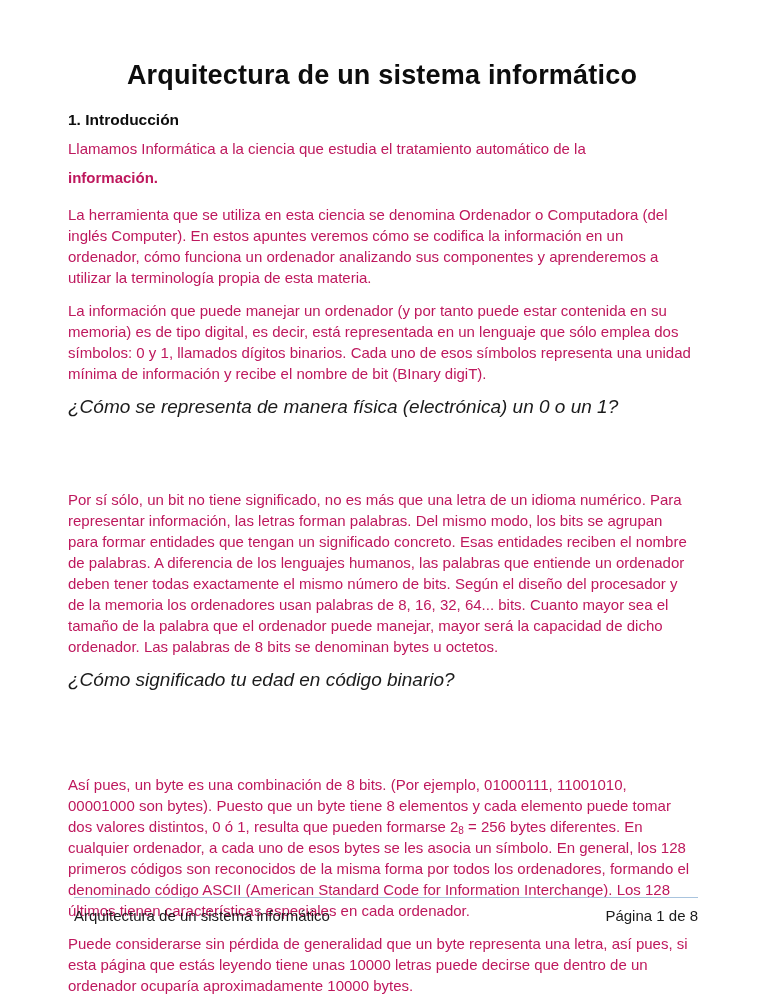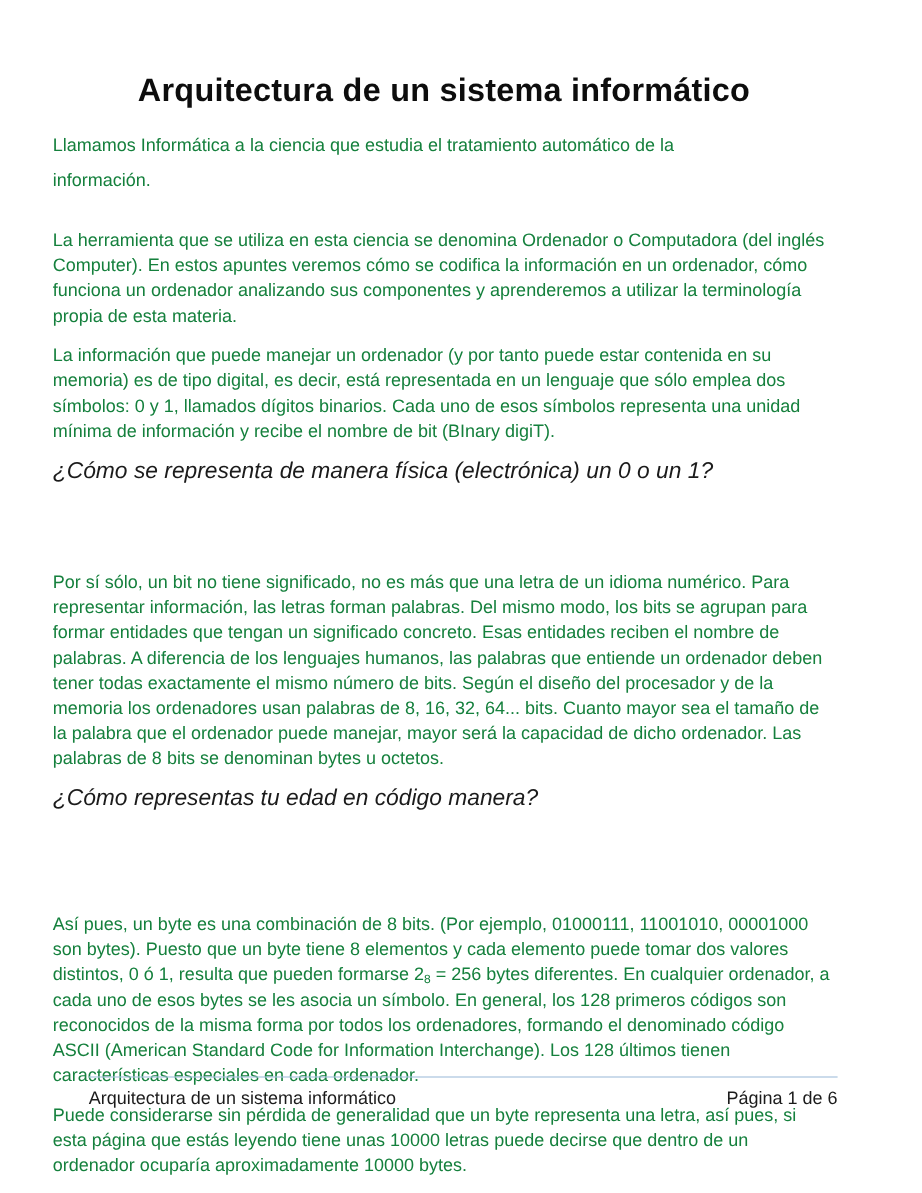--- a/index.html
+++ b/index.html
@@ -8,45 +8,45 @@
     width: 768px;
     height: 994px;
     font-family: "Liberation Sans", sans-serif;
     overflow: hidden;
   }
   .page {
     position: relative;
     width: 768px;
     height: 994px;
     background: #ffffff;
-    padding: 60px 72px 0 44px;
+    padding: 60px 72px 0 68px;
     color: #1b1b1b;
   }
   .title {
     text-align: center;
     font-size: 27px;
     font-weight: bold;
     color: #0d0d0d;
     margin-bottom: 20px;
     letter-spacing: 0.2px;
   }
   .heading {
     font-size: 15.5px;
     font-weight: bold;
     color: #0d0d0d;
     margin: 6px 0 9px 0;
   }
   .para {
     font-size: 15px;
     line-height: 21px;
     margin-bottom: 12px;
-    color: #15803d;
+    color: #be185d;
   }
   .para-tight { margin-bottom: 8px; }
-  .line-gap { margin-top: 2px; margin-bottom: 29px; }
+  .line-gap { margin-top: 2px; margin-bottom: 16px; font-weight: bold; }
   .question {
     font-style: italic;
     font-size: 19px;
     line-height: 21px;
     margin-top: 2px;
     margin-bottom: 0;
   }
   .answer-space-1 { height: 72px; }
   .answer-space-2 { height: 84px; }
   sub {
@@ -69,41 +69,42 @@
     color: #1b1b1b;
   }
 </style>
 </head>
 <body>
 
 <div class="page">
 
   <h1 class="title">Arquitectura de un sistema informático</h1>
 
+  <h2 class="heading">1. Introducción</h2>
 
   <p class="para para-tight">Llamamos Informática a la ciencia que estudia el tratamiento automático de la</p>
   <p class="para line-gap">información.</p>
 
   <p class="para">La herramienta que se utiliza en esta ciencia se denomina Ordenador o Computadora (del inglés Computer). En estos apuntes veremos cómo se codifica la información en un ordenador, cómo funciona un ordenador analizando sus componentes y aprenderemos a utilizar la terminología propia de esta materia.</p>
 
 
   <p class="para">La información que puede manejar un ordenador (y por tanto puede estar contenida en su memoria) es de tipo digital, es decir, está representada en un lenguaje que sólo emplea dos símbolos: 0 y 1, llamados dígitos binarios. Cada uno de esos símbolos representa una unidad mínima de información y recibe el nombre de bit (BInary digiT).</p>
 
   <p class="question">¿Cómo se representa de manera física (electrónica) un 0 o un 1?</p>
 
   <div class="answer-space-1"></div>
 
   <p class="para">Por sí sólo, un bit no tiene significado, no es más que una letra de un idioma numérico. Para representar información, las letras forman palabras. Del mismo modo, los bits se agrupan para formar entidades que tengan un significado concreto. Esas entidades reciben el nombre de palabras. A diferencia de los lenguajes humanos, las palabras que entiende un ordenador deben tener todas exactamente el mismo número de bits. Según el diseño del procesador y de la memoria los ordenadores usan palabras de 8, 16, 32, 64... bits. Cuanto mayor sea el tamaño de la palabra que el ordenador puede manejar, mayor será la capacidad de dicho ordenador. Las palabras de 8 bits se denominan bytes u octetos.</p>
 
-  <p class="question">¿Cómo representas tu edad en código manera?</p>
+  <p class="question">¿Cómo significado tu edad en código binario?</p>
 
   <div class="answer-space-2"></div>
 
   <p class="para"><span>Así pues, un byte es una combinación de 8 bits. (Por ejemplo, 01000111, 11001010, 00001000 son bytes). Puesto que un byte tiene 8 elementos y cada elemento puede tomar dos valores distintos, 0 ó 1, resulta que pueden formarse 2</span><sub>8</sub><span> = 256 bytes diferentes. En cualquier ordenador, a cada uno de esos bytes se les asocia un símbolo. En general, los 128 primeros códigos son reconocidos de la misma forma por todos los ordenadores, formando el denominado código ASCII (American Standard Code for Information Interchange). Los 128 últimos tienen características especiales en cada ordenador.</span></p>
 
   <p class="para">Puede considerarse sin pérdida de generalidad que un byte representa una letra, así pues, si esta página que estás leyendo tiene unas 10000 letras puede decirse que dentro de un ordenador ocuparía aproximadamente 10000 bytes.</p>
 
   <div class="footer">
     <span>Arquitectura de un sistema informático</span>
-    <span>Página 1 de 6</span>
+    <span>Página 1 de 8</span>
   </div>
 
 </div>
 
 </body></html>

